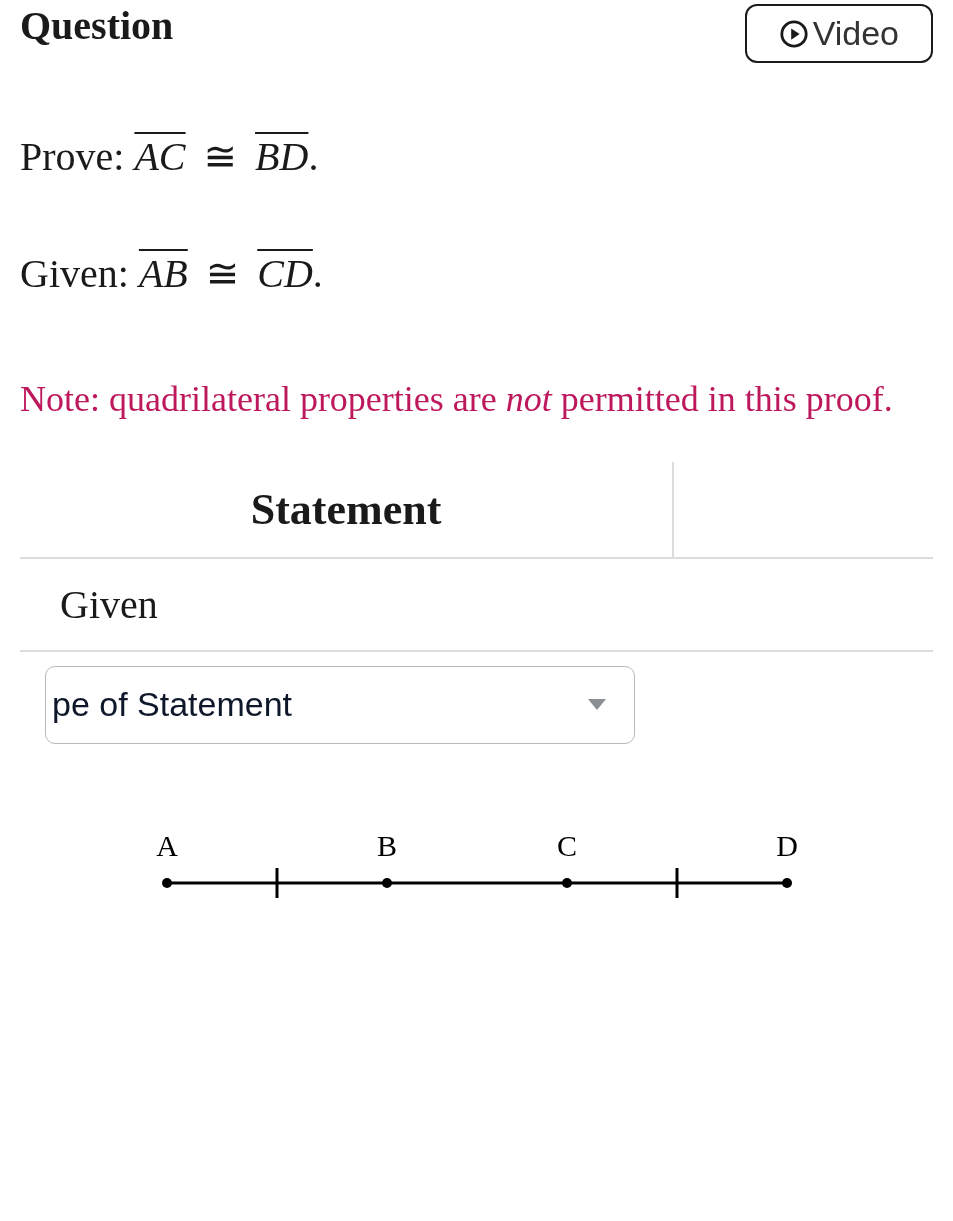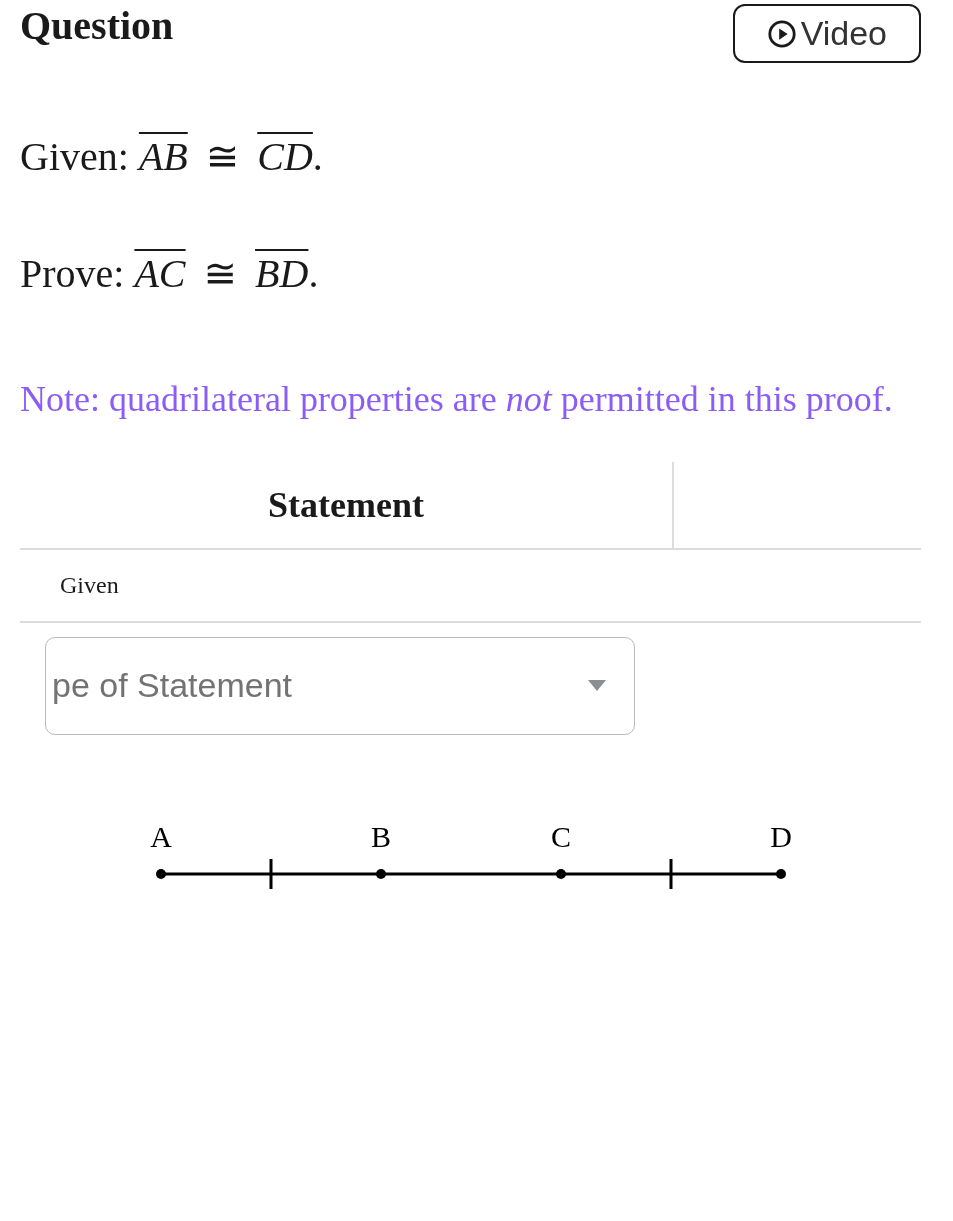--- a/index.html
+++ b/index.html
@@ -5,21 +5,21 @@
   html, body {
     margin: 0;
     padding: 0;
     font-family: Georgia, 'Times New Roman', serif;
     background: #fff;
     color: #1a1a1a;
   }
   .page {
     box-sizing: border-box;
     width: 953px;
-    padding: 0 32px 30px 20px;
+    padding: 0 20px 30px 20px;
   }
   .header-row {
     display: flex;
     align-items: flex-start;
     justify-content: space-between;
     padding-top: 4px;
   }
   .question-title {
     font-weight: 700;
     font-size: 40px;
@@ -59,21 +59,21 @@
   .overline {
     text-decoration: overline;
     text-decoration-thickness: 2px;
   }
   .cong {
     font-style: normal;
     padding: 0 8px;
   }
   .note {
     font-size: 36px;
-    color: #8b5cf6;
+    color: #be185d;
     line-height: 1.8;
   }
   .note .em { font-style: italic; }
   .proof-table {
     margin-top: 30px;
   }
   .pt-head, .pt-row {
     display: flex;
     align-items: center;
     border-bottom: 2px solid #dcdcdc;
@@ -81,48 +81,48 @@
   .pt-head { border-top: none; border-bottom: 2px solid #dcdcdc; }
   .pt-stmt {
     flex: 0 0 640px;
     text-align: center;
     font-size: 36px;
     padding: 22px 6px;
     border-right: 2px solid #dcdcdc;
   }
   .pt-reason {
     flex: 1;
-    font-size: 24px;
+    font-size: 40px;
     padding: 22px 6px 22px 40px;
   }
   .pt-head .pt-stmt, .pt-head .pt-reason {
     font-weight: 700;
-    font-size: 36px;
+    font-size: 44px;
     font-family: Liberation Serif, serif;
   }
   .pt-row .pt-stmt .math { font-size: 36px; }
   .pt-row2 { display:flex; align-items:center; }
   .pt-row2 .dropdown-wrap {
     flex: 0 0 640px;
     border-right: 2px solid transparent;
     padding: 14px 0 14px 0;
     display:flex;
     justify-content:center;
   }
   .dropdown {
     box-sizing: border-box;
     width: 590px;
-    height: 98px;
+    height: 78px;
     border: 1.5px solid #b9b9b9;
     border-radius: 10px;
     display: flex;
     align-items: center;
     justify-content: space-between;
     padding: 0 28px 0 6px;
-    color: #737373;
+    color: #0f172a;
     font-size: 34px;
     font-family: -apple-system, Helvetica, Arial, sans-serif;
     background: #fff;
     overflow: hidden;
     white-space: nowrap;
   }
   .dropdown .dd-text { overflow:hidden; text-overflow: clip; }
   .dropdown .caret {
     width: 0; height: 0;
     border-left: 9px solid transparent;
@@ -155,30 +155,30 @@
           <circle cx="16" cy="16" r="13" fill="none" stroke="#1a1a1a" stroke-width="3"></circle>
           <polygon points="13,10 13,22 22,16" fill="#1a1a1a"></polygon>
         </svg>
       </span>
       <span>Video</span>
     </button>
   </div>
 
   <div class="given-prove">
     <div class="row">
+      <span>Prove: </span>
+      <span class="math"><span class="overline">AC</span></span>
+      <span class="cong">≅</span>
+      <span class="math"><span class="overline">BD</span></span><span>.</span>
+    </div>
+    <div class="row">
       <span>Given: </span>
       <span class="math"><span class="overline">AB</span></span>
       <span class="cong">≅</span>
       <span class="math"><span class="overline">CD</span></span><span>.</span>
-    </div>
-    <div class="row">
-      <span>Prove: </span>
-      <span class="math"><span class="overline">AC</span></span>
-      <span class="cong">≅</span>
-      <span class="math"><span class="overline">BD</span></span><span>.</span>
     </div>
   </div>
 
   <div class="note">
     <span>Note: quadrilateral properties are </span><span class="em">not</span><span> permitted in this proof.</span>
   </div>
 
   <div class="proof-table">
     <div class="pt-head">
       <div class="pt-stmt">Statement</div>

